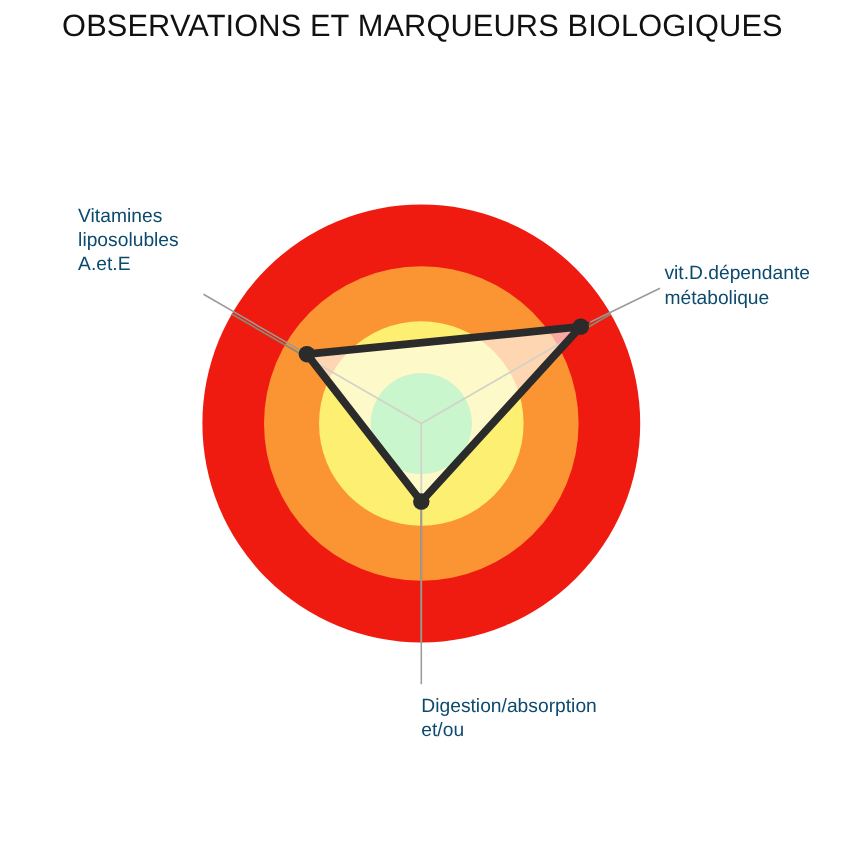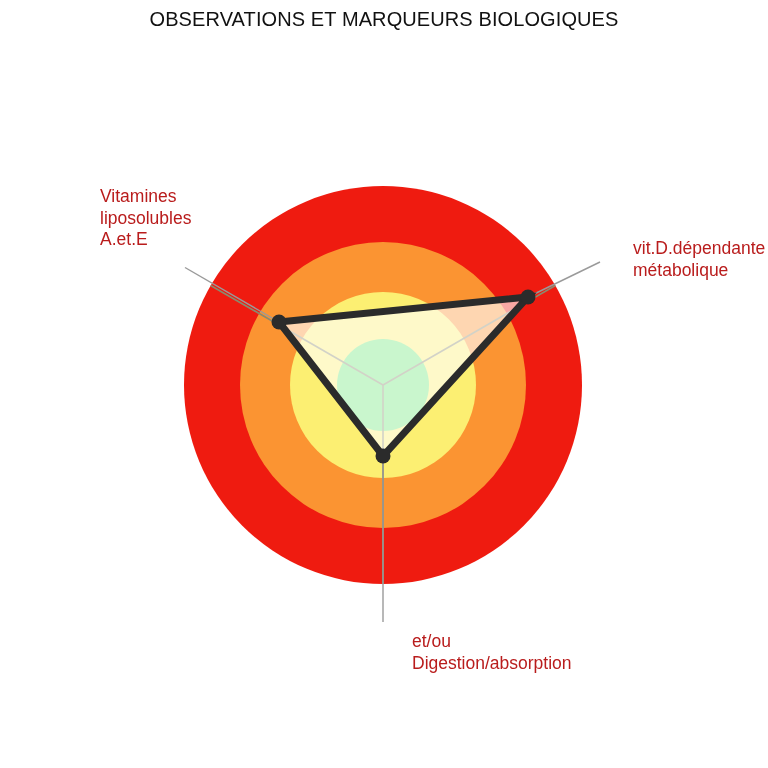--- a/index.html
+++ b/index.html
@@ -20,41 +20,40 @@
     inset: 0;
     width: 768px;
     height: 768px;
   }
   .chart-title {
     position: absolute;
     top: 8px;
     left: 0;
     width: 768px;
     text-align: center;
-    font-size: 20px;
+    font-size: 28px;
     font-weight: 400;
     letter-spacing: 0.1px;
     color: #111111;
     white-space: nowrap;
   }
   .radar-svg {
     position: absolute;
     top: 0;
     left: 0;
     width: 768px;
     height: 768px;
     display: block;
   }
   .axis-label {
     position: absolute;
     font-size: 17.5px;
     line-height: 21.5px;
-    color: #b91c1c;
+    color: #0c4a6e;
     white-space: nowrap;
-    margin-left: 29px;
   }
   #label-left  { left: 71px;  top: 186px; }
   #label-right { left: 604px; top: 238px; }
   #label-bottom{ left: 383px; top: 631px; }
   .axis-label .line { display: block; }
 </style>
 </head>
 <body>
 
 <div id="page-root">
@@ -89,17 +88,17 @@
     <span class="line">liposolubles</span>
     <span class="line">A.et.E</span>
   </div>
 
   <div class="axis-label" id="label-right">
     <span class="line">vit.D.dépendante</span>
     <span class="line">métabolique</span>
   </div>
 
   <div class="axis-label" id="label-bottom">
+    <span class="line">Digestion/absorption</span>
     <span class="line">et/ou</span>
-    <span class="line">Digestion/absorption</span>
   </div>
 
 </div>
 
 </body></html>

